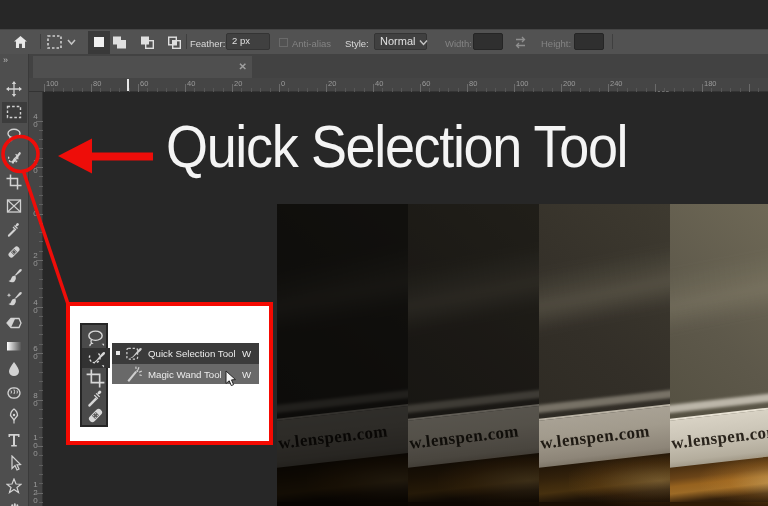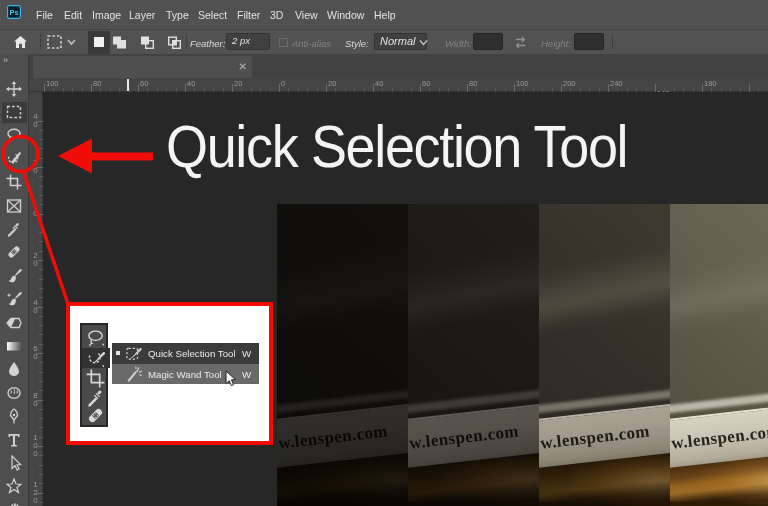--- a/index.html
+++ b/index.html
@@ -7,21 +7,21 @@
     font-family:"Liberation Sans", sans-serif; }
   #app { position:relative; width:768px; height:506px; overflow:hidden; }
   .abs { position:absolute; }
 
   
   #menubar { left:0; top:0; width:768px; height:29px; background:#515151; }
   .mi { position:absolute; top:9px; font-size:10.5px; color:#e2e2e2; }
 
   
   #options { left:0; top:29px; width:768px; height:25px; background:#525252;
-    border-top:1px solid #454545;font-style:italic; }
+    border-top:1px solid #454545; }
   .olabel { position:absolute; font-size:9.5px; color:#dadada; top:8px; }
   .odis   { position:absolute; font-size:9.5px; color:#848484; top:8px; }
   .oinput { position:absolute; top:3px; height:17px; background:#404040;
     border:1px solid #343434; border-radius:2px; color:#e0e0e0; font-size:11px;
     line-height:15px; padding-left:5px; }
   .osep { position:absolute; top:4px; width:1px; height:15px; background:#3f3f3f; }
 
   
   #tabbar { left:29px; top:54px; width:739px; height:24px; background:#424242; }
   #tab { position:absolute; left:4px; top:2px; width:219px; height:22px;
@@ -76,37 +76,20 @@
   #flyout { position:absolute; left:42px; top:37px; width:147px; height:41px;
     background:#3b3b3b; }
   #flyrow2 { position:absolute; left:0; top:21px; width:147px; height:20px;
     background:#696969; }
   .flytext { position:absolute; font-size:9.7px; color:#ececec; top:5px; }
 </style>
 </head>
 <body>
 <div id="app">
 
-  <div class="abs" id="menubar">
-    <svg class="abs" style="left:7px;top:5px" width="14" height="14" viewBox="0 0 14 14">
-      <rect x="0.6" y="0.6" width="12.8" height="12.8" rx="1.8" fill="#0a1c26" stroke="#2fb9e8" stroke-width="1.2"></rect>
-      <text x="7" y="10" font-size="7.5" font-weight="bold" fill="#31c5f0" text-anchor="middle" font-family="Liberation Sans">Ps</text>
-    </svg>
-    <span class="mi" style="left:36px">File</span>
-    <span class="mi" style="left:64px">Edit</span>
-    <span class="mi" style="left:92px">Image</span>
-    <span class="mi" style="left:129px">Layer</span>
-    <span class="mi" style="left:166px">Type</span>
-    <span class="mi" style="left:198px">Select</span>
-    <span class="mi" style="left:237px">Filter</span>
-    <span class="mi" style="left:270px">3D</span>
-    <span class="mi" style="left:295px">View</span>
-    <span class="mi" style="left:327px">Window</span>
-    <span class="mi" style="left:374px">Help</span>
-  </div>
 
   <div class="abs" id="options">
     <svg class="abs" style="left:14px;top:6px" width="13" height="12" viewBox="0 0 15 14">
       <path d="M7.5 0 L15 6.5 L12.8 6.5 L12.8 14 L9.2 14 L9.2 9 L5.8 9 L5.8 14 L2.2 14 L2.2 6.5 L0 6.5 Z" fill="#e8e8e8"></path>
     </svg>
     <div class="osep" style="left:40px"></div>
     <svg class="abs" style="left:47px;top:5px" width="30" height="14" viewBox="0 0 30 14">
       <rect x="1" y="1" width="13" height="12" fill="none" stroke="#d0d0d0" stroke-width="1.6" stroke-dasharray="2.5 2"></rect>
       <path d="M21 5 L24.5 9 L28 5" fill="none" stroke="#c4c4c4" stroke-width="1.5"></path>
     </svg>

